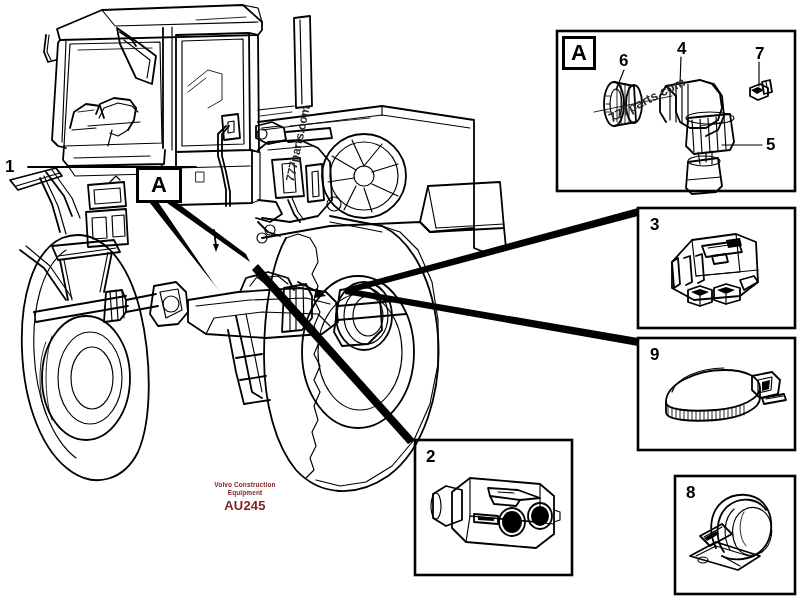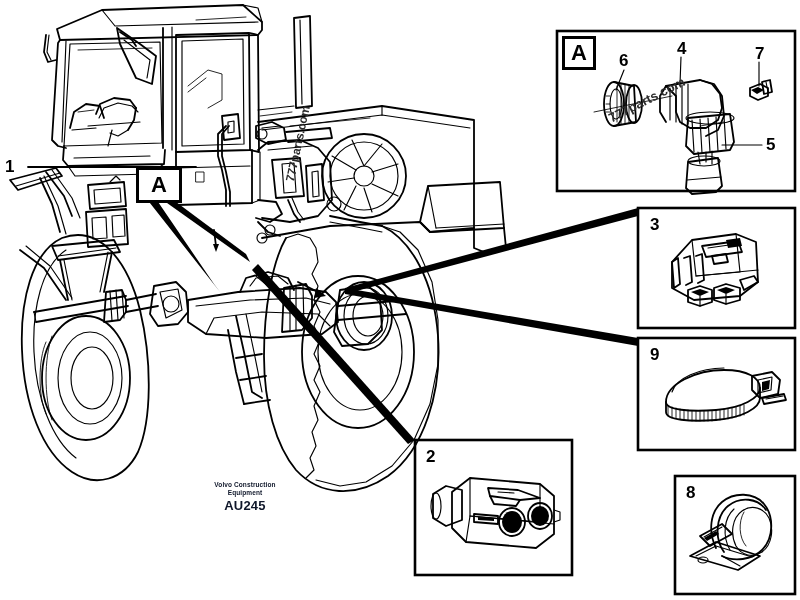--- a/index.html
+++ b/index.html
@@ -32,21 +32,21 @@
   .tabA{
     position:absolute;
     border:3px solid #000;
     background:#fff;
     display:flex;align-items:center;justify-content:center;
   }
   .footer{
     position:absolute;
     text-align:center;
     font-weight:bold;
-    color:#0f172a;
+    color:#7f1d1d;
   }
   .footer .f1{font-size:6.5px;letter-spacing:0.1px;display:block;line-height:1.25;}
   .footer .f2{font-size:13px;display:block;margin-top:1px;letter-spacing:0.2px;}
   .wmk{
     position:absolute;
     font-family:"Liberation Sans", sans-serif;
     font-size:13px;
     font-weight:600;
     color:#2b2b2b;
     white-space:nowrap;

